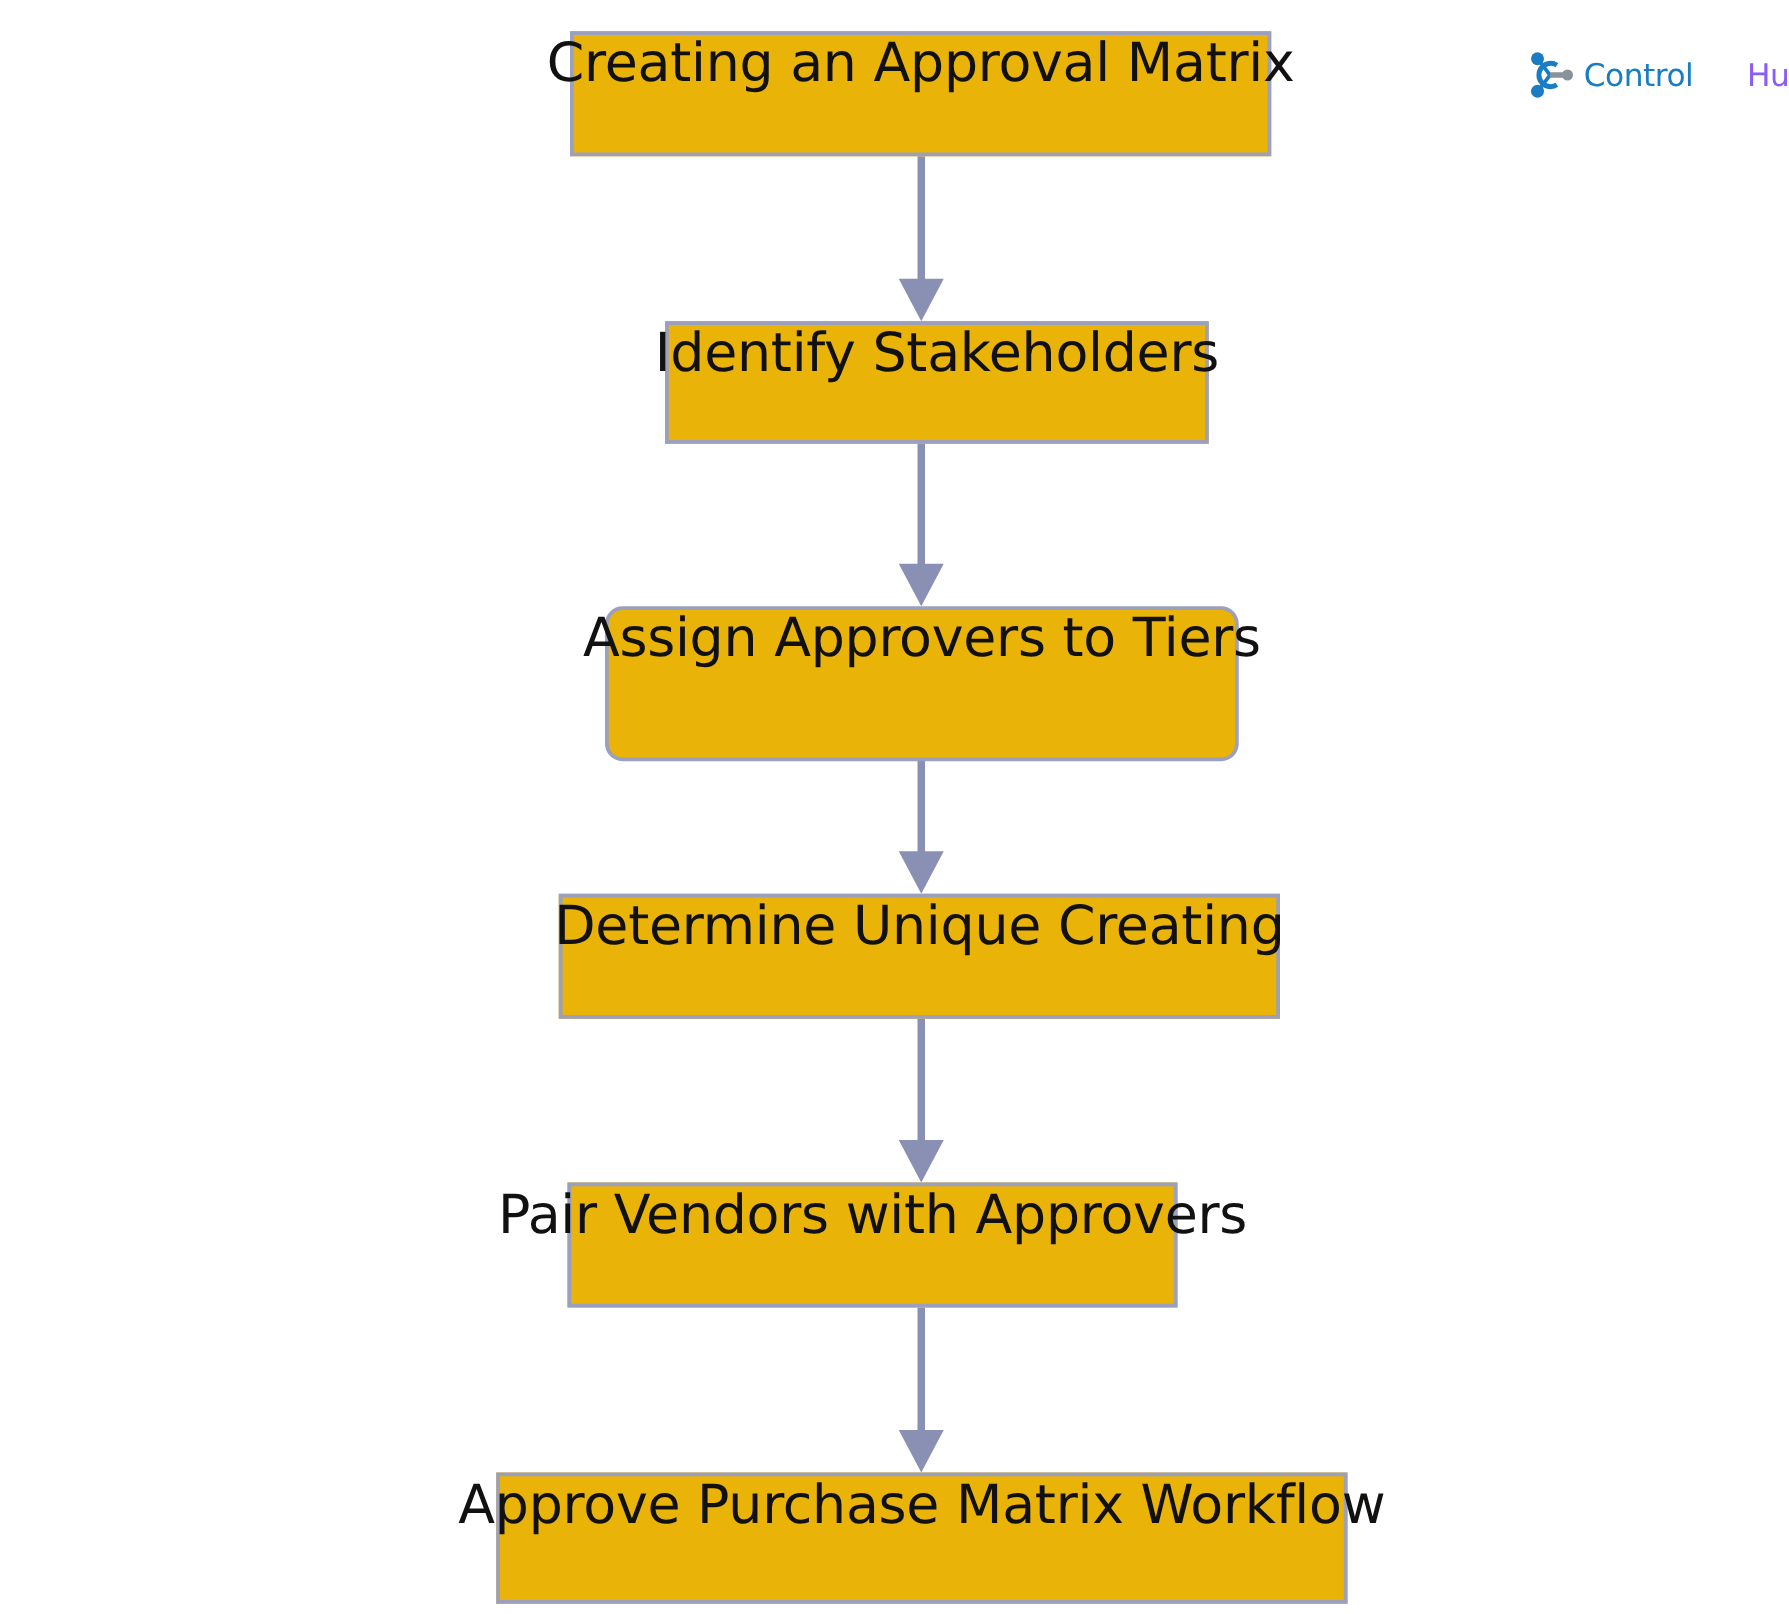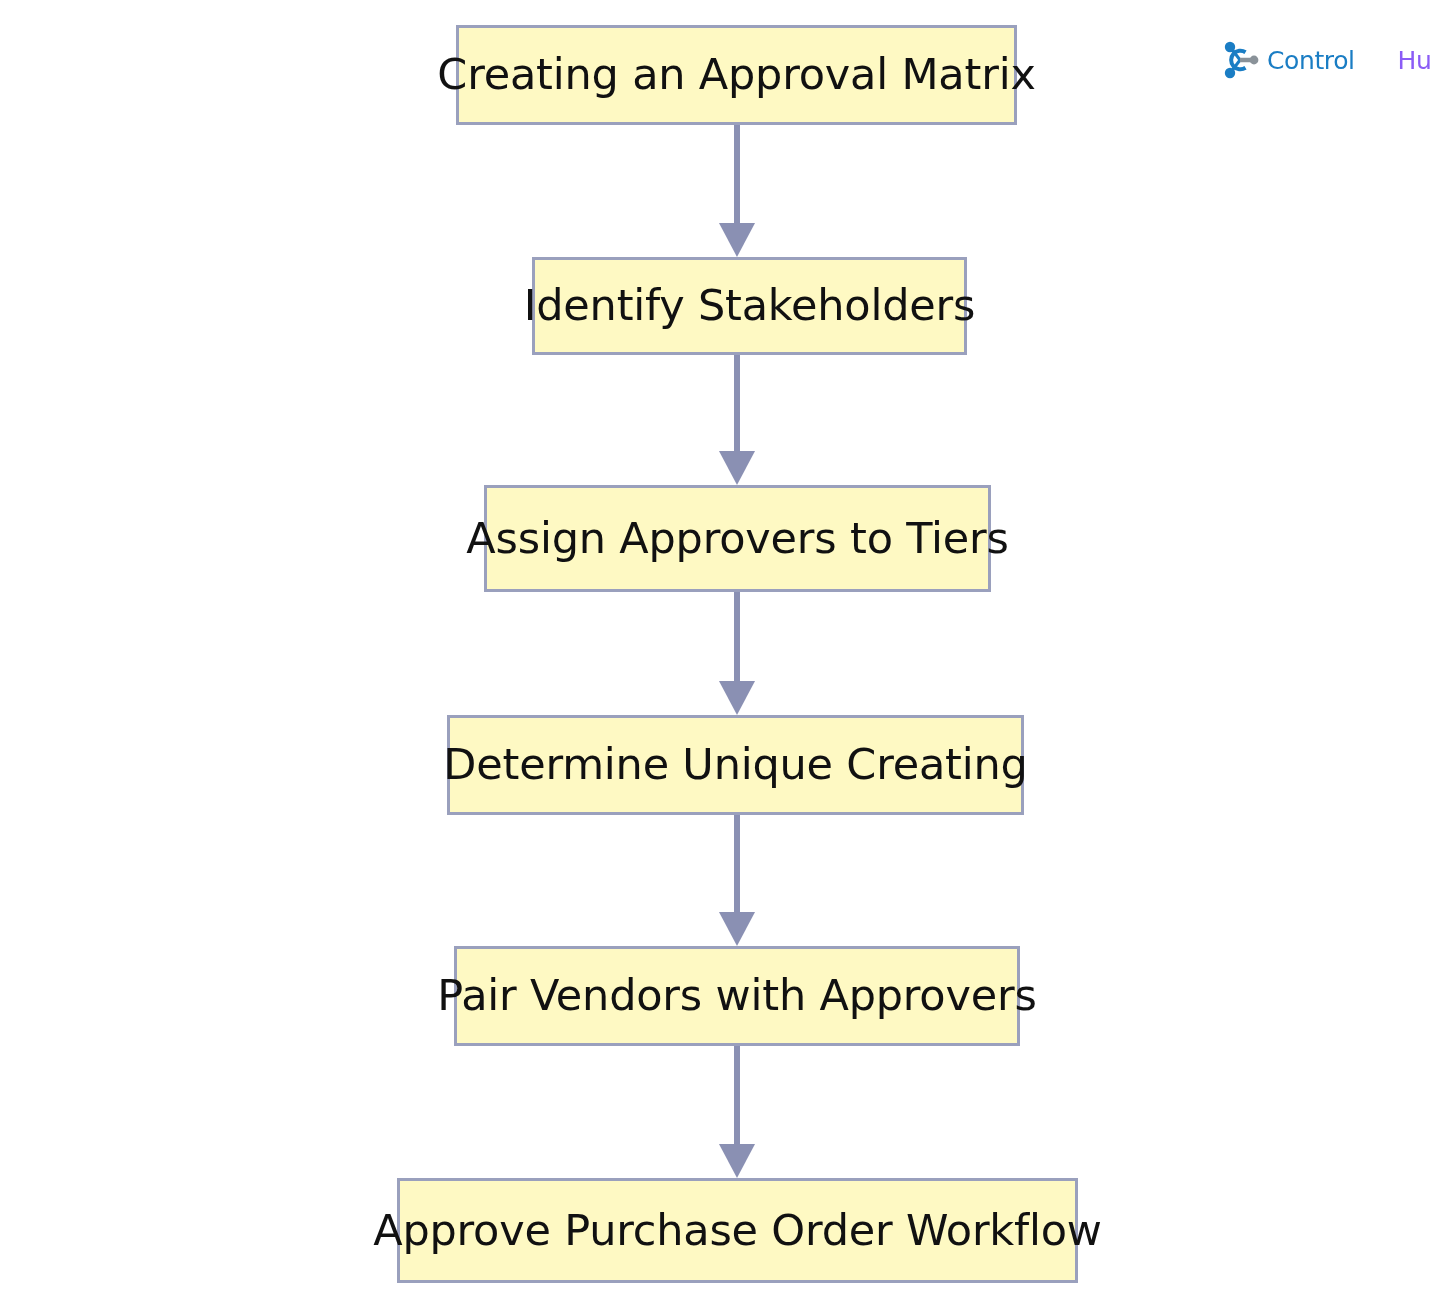--- a/index.html
+++ b/index.html
@@ -45,24 +45,24 @@
     display: flex;
     align-items: flex-end;
   }
   .logo-word-primary { color: #1a7dc4; }
   .logo-word-secondary { color: #8b5cf6; margin-left: 43px; }
 
   
   .node {
     position: absolute;
     box-sizing: border-box;
-    background: #fef9c3;
+    background: #eab308;
     border: 3px solid #9aa0bd;
     display: flex;
-    align-items: center;
+    align-items: flex-start;
     justify-content: center;
     text-align: center;
   }
   .node-label {
     font-family: "DejaVu Sans", sans-serif;
     font-size: 43px;
     font-weight: 400;
     color: #111111;
     line-height: 1.1;
     white-space: nowrap;
@@ -130,29 +130,29 @@
   </svg>
 
   <div class="node" style="left:456px; top:25px; width:561px; height:100px;">
     <span class="node-label">Creating an Approval Matrix</span>
   </div>
 
   <div class="node" style="left:520px; top:257px; width:435px; height:98px;margin-left:12px;">
     <span class="node-label">Identify Stakeholders</span>
   </div>
 
-  <div class="node" style="left:484px; top:485px; width:507px; height:107px;">
+  <div class="node" style="left:484px; top:485px; width:507px; height:124px;border-radius:14px;">
     <span class="node-label">Assign Approvers to Tiers</span>
   </div>
 
   <div class="node" style="left:447px; top:715px; width:577px; height:100px;">
     <span class="node-label">Determine Unique Creating</span>
   </div>
 
-  <div class="node" style="left:454px; top:946px; width:566px; height:100px;">
+  <div class="node" style="left:454px; top:946px; width:488px; height:100px;">
     <span class="node-label">Pair Vendors with Approvers</span>
   </div>
 
   <div class="node" style="left:397px; top:1178px; width:681px; height:105px;">
-    <span class="node-label">Approve Purchase Order Workflow</span>
+    <span class="node-label">Approve Purchase Matrix Workflow</span>
   </div>
 
 </div>
 
 </body></html>

